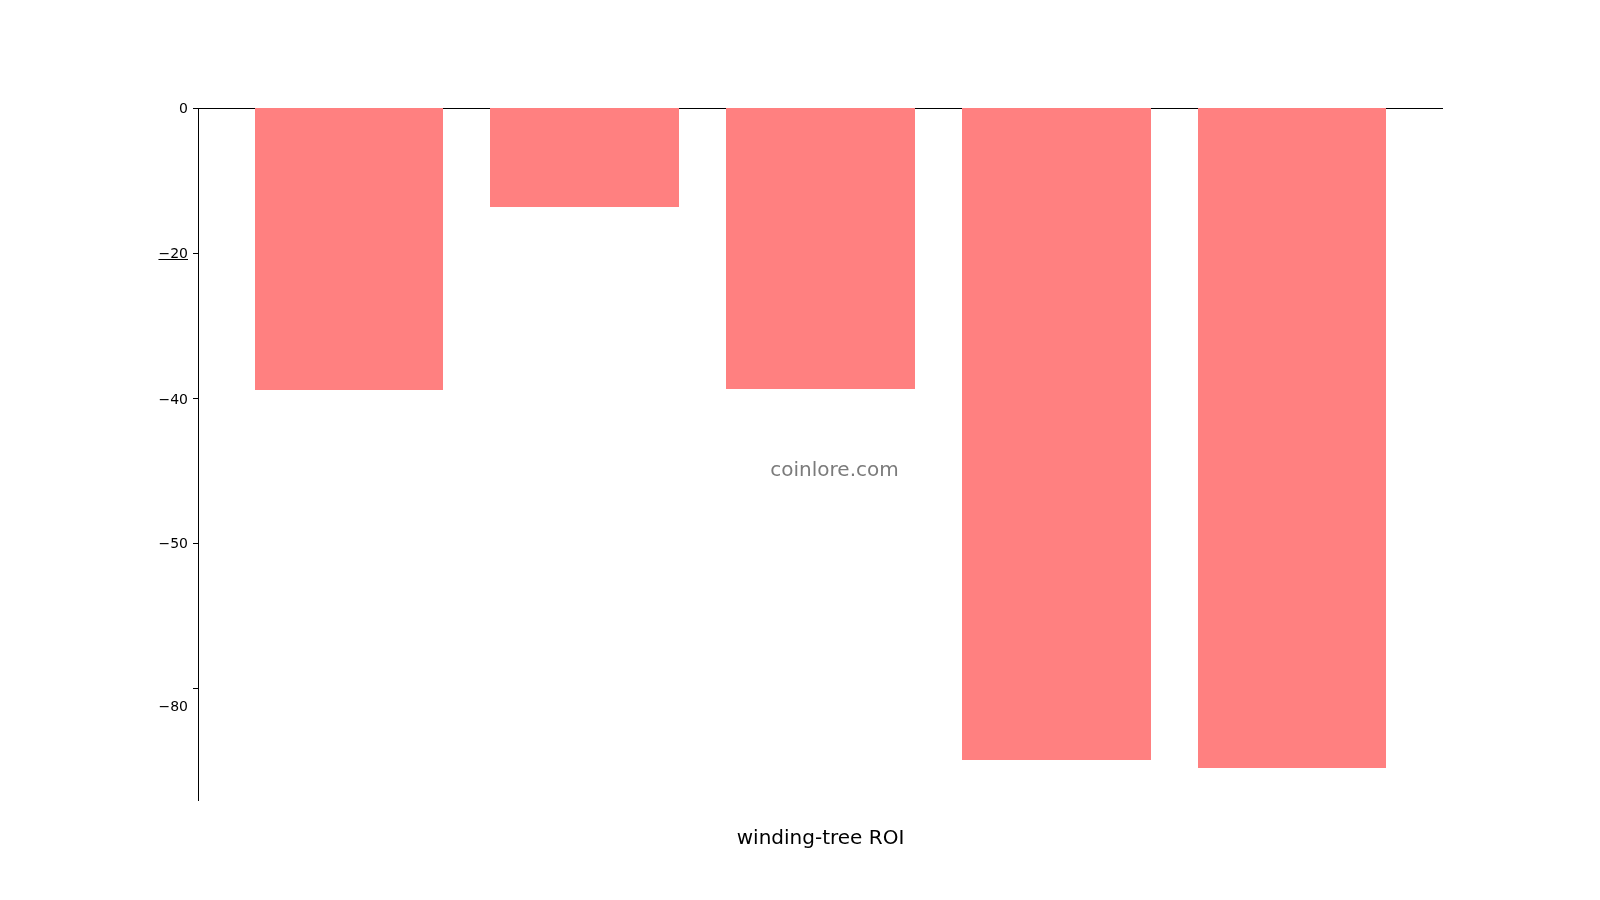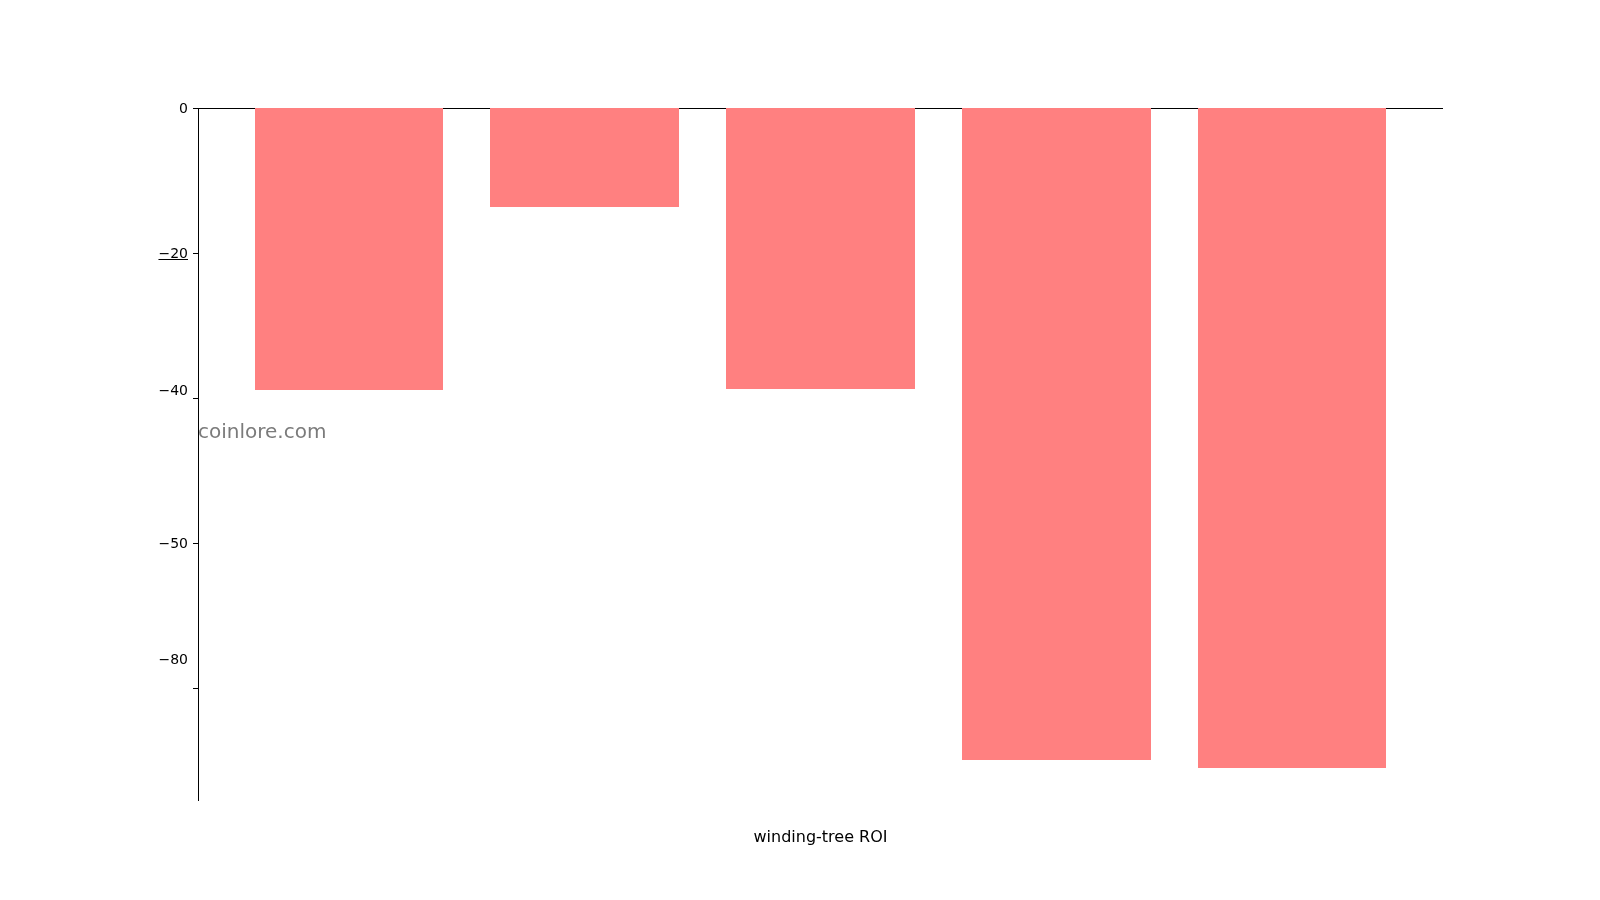--- a/index.html
+++ b/index.html
@@ -57,33 +57,34 @@
     white-space: nowrap;
     font-size: 14px;
     line-height: 18px;
     color: #000000;
     text-align: right;
   }
   .watermark {
     position: absolute;
     left: 198px;
     width: 1245px;
-    top: 418px;
-    text-align: left;
+    top: 456px;
+    text-align: center;
     font-size: 20px;
     line-height: 26px;
     color: #7b7b7b;
+    padding-left: 14px;
   }
   .xlabel {
     position: absolute;
     left: 198px;
     width: 1245px;
     top: 828px;
     text-align: center;
-    font-size: 16px;
+    font-size: 20px;
     line-height: 18px;
     color: #000000;
   }
 </style>
 </head>
 <body>
 
 <div class="canvas">
   <div class="plot-area" id="plot">
     <div class="spine-left"></div>
@@ -92,21 +93,21 @@
   <div class="bar" style="left: 56.5909px; width: 188.636px; height: 281.554px; background: rgb(255, 128, 128);"></div>
       <div class="bar" style="left: 292.386px; width: 188.636px; height: 99.4147px; background: rgb(255, 128, 128);"></div>
       <div class="bar" style="left: 528.182px; width: 188.636px; height: 280.828px; background: rgb(255, 128, 128);"></div>
       <div class="bar" style="left: 763.977px; width: 188.636px; height: 651.638px; background: rgb(255, 128, 128);"></div>
       <div class="bar" style="left: 999.773px; width: 188.636px; height: 659.62px; background: rgb(255, 128, 128);"></div>
       <div class="tick-mark" style="top: -0.5px; background: rgb(0, 0, 0);"></div>
       <div class="tick-label" style="top: -9px; color: rgb(0, 0, 0);">0</div>
       <div class="tick-mark" style="top: 144.631px; background: rgb(0, 0, 0);"></div>
       <div class="tick-label" style="top: 136.131px; color: rgb(0, 0, 0); text-decoration: underline;">−20</div>
       <div class="tick-mark" style="top: 289.762px; background: rgb(0, 0, 0);"></div>
-      <div class="tick-label" style="top: 273px; color: rgb(0, 0, 0);">−40</div>
+      <div class="tick-label" style="top: 282px; color: rgb(0, 0, 0);">−40</div>
       <div class="tick-mark" style="top: 434.893px; background: rgb(0, 0, 0);"></div>
       <div class="tick-label" style="top: 426.393px; color: rgb(0, 0, 0);">−50</div>
       <div class="tick-mark" style="top: 580.024px; background: rgb(0, 0, 0);"></div>
-      <div class="tick-label" style="top: 542px; color: rgb(0, 0, 0); text-align: center;">−80</div>
+      <div class="tick-label" style="top: 589px; color: rgb(0, 0, 0); text-align: center;">−80</div>
     </div>
   <div class="watermark" style="color: rgb(123, 123, 123);">coinlore.com</div>
   <div class="xlabel">winding-tree ROI</div>
 </div>
 
 </body></html>

